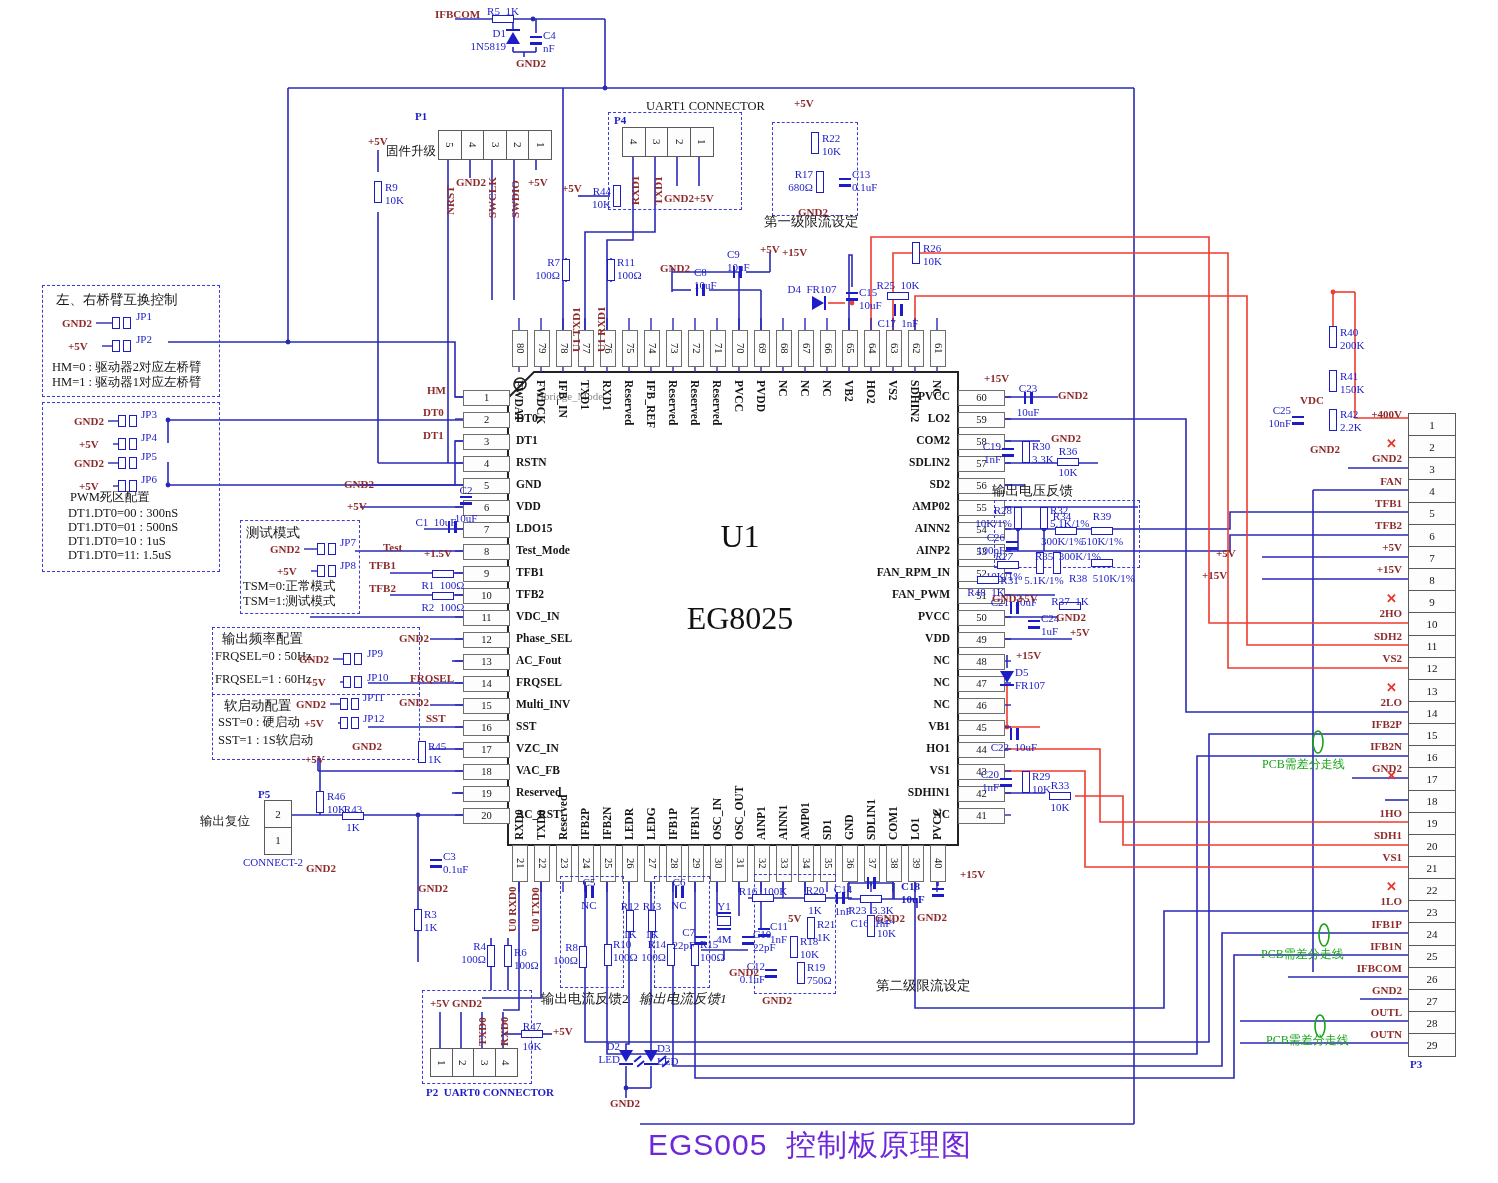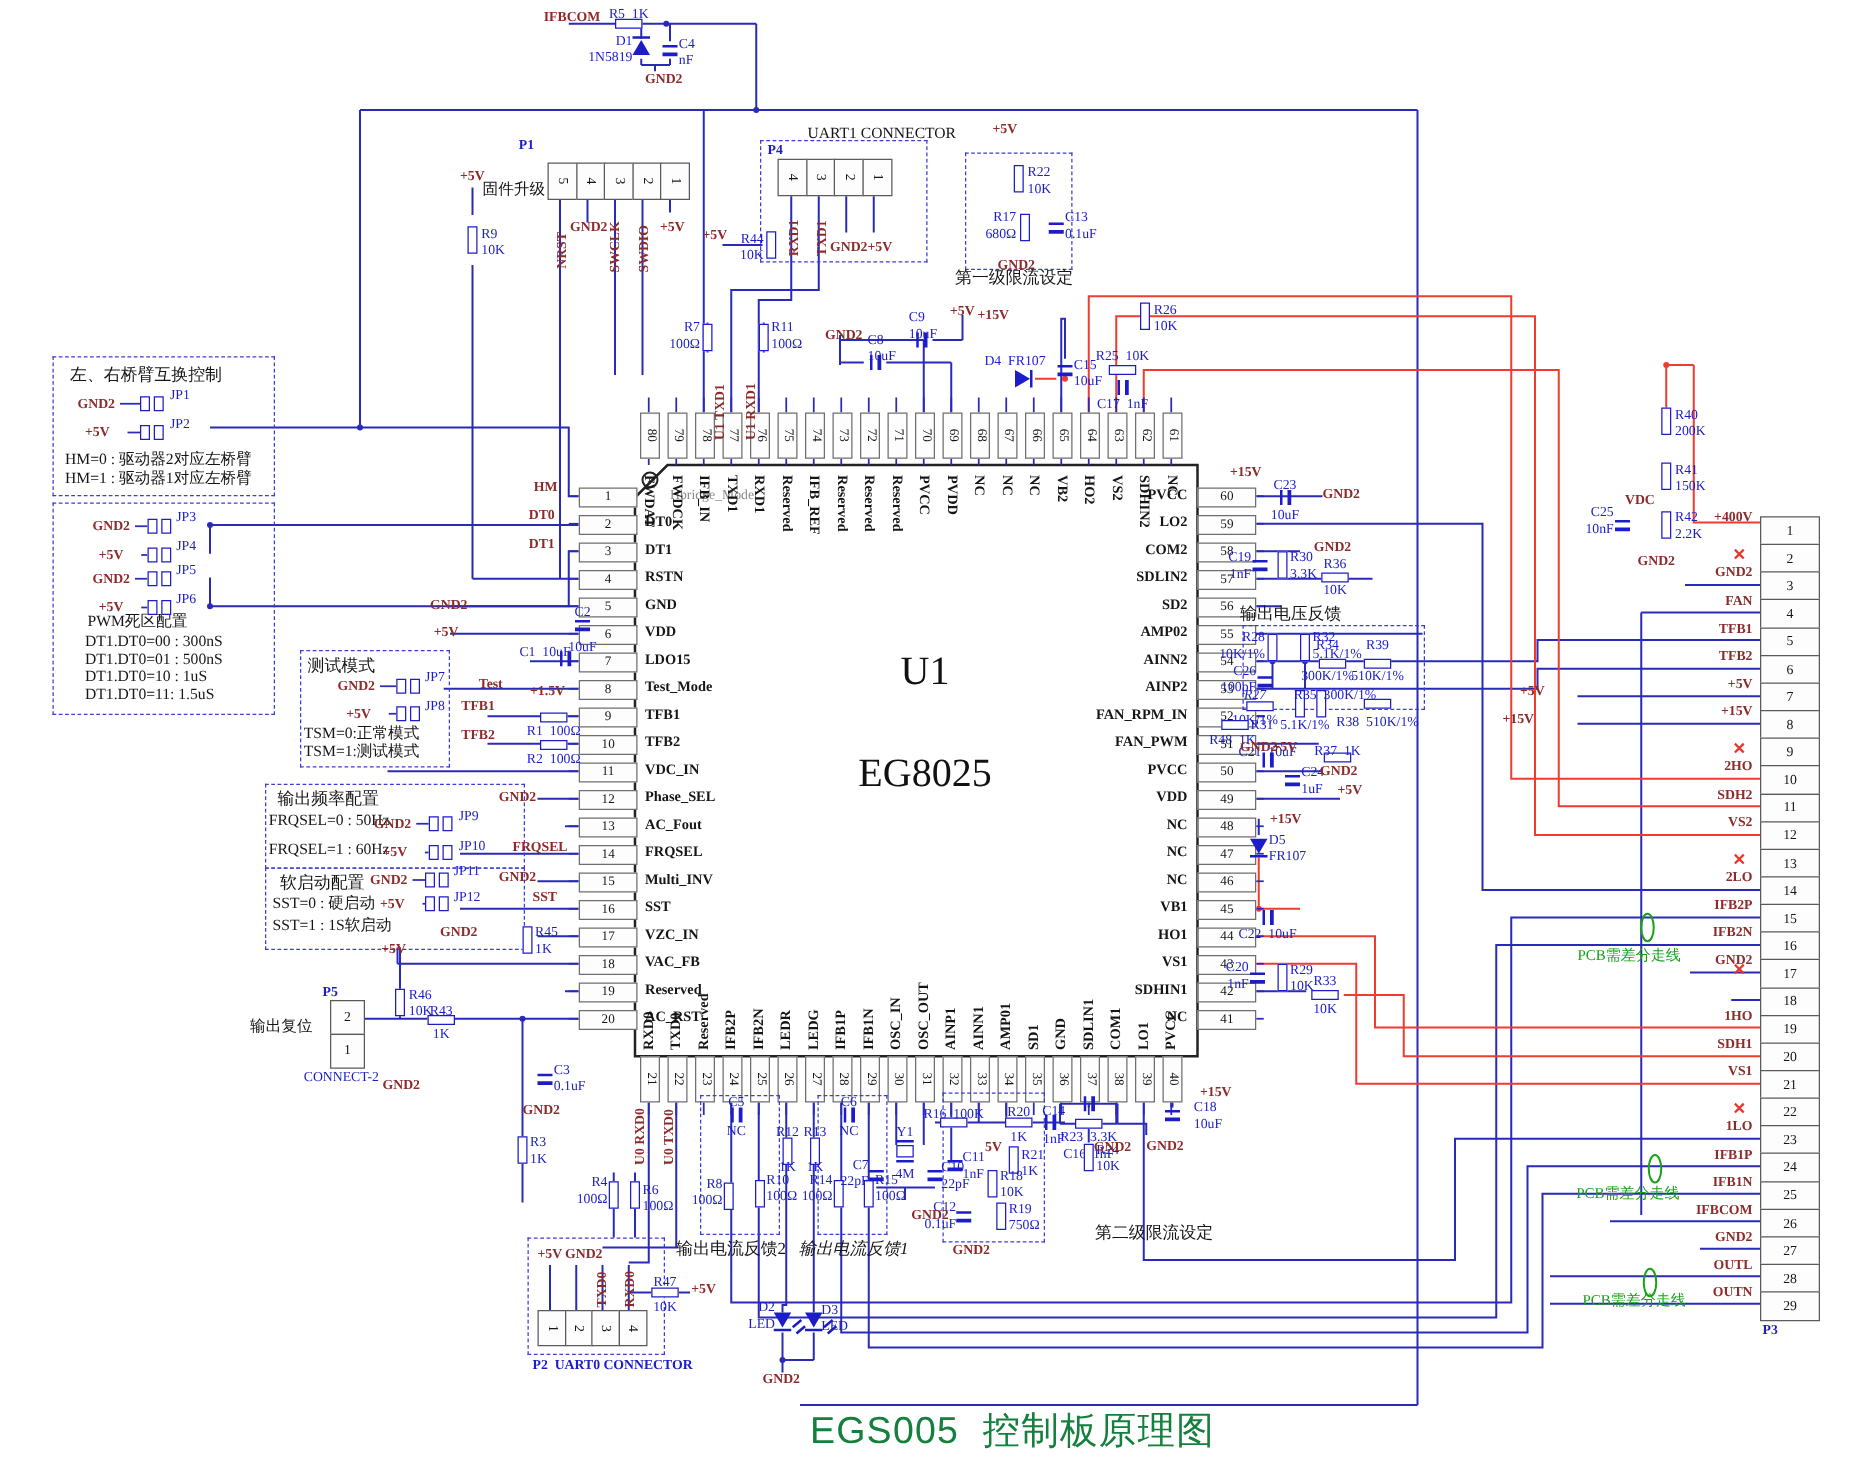--- a/index.html
+++ b/index.html
@@ -20,21 +20,21 @@
   .cell{position:absolute;border:1.6px solid #5a5a5a;background:#fdfdfd;
         display:flex;align-items:center;justify-content:center;color:#151515;font-size:11px}
   .vnum{writing-mode:vertical-rl}
   .dashed{position:absolute;border:1.6px dashed #3c3cd8}
   .res{position:absolute;border:1.6px solid #1c1cc8;background:#fff;box-sizing:border-box}
   .bar{position:absolute;background:#1c1cc8}
   .jpsq{position:absolute;width:8px;height:12px;border:1.6px solid #1c1cc8;background:#fff;box-sizing:border-box}
   .xt{position:absolute;border:1.6px solid #1c1cc8;background:#fff;box-sizing:border-box}
   .tri{position:absolute;width:0;height:0}
   .big{color:#111;font-size:32px;font-family:"Liberation Serif",serif}
-  .title{color:#15803d;font-size:30px;font-family:"Liberation Sans",sans-serif;letter-spacing:1px}
+  .title{color:#6d28d9;font-size:30px;font-family:"Liberation Sans",sans-serif;letter-spacing:1px}
   .cl{color:#1c1cc8;font-size:11px}
   .rght{text-align:right}
 </style>
 </head>
 <body>
 
 <div id="board">
     <svg width="1498" height="1183" style="position: absolute; left: 0px; top: 0px;">
       <polyline points="288,88 1134,88" fill="none" stroke="#2a2ab8" stroke-width="1.6"></polyline>
       <polyline points="1134,88 1134,1124" fill="none" stroke="#2a2ab8" stroke-width="1.6"></polyline>
@@ -823,21 +823,21 @@
     <div class="t cl" style="left: 807px; top: 961px;"><div>R19</div><div>750Ω</div></div>
     <div class="bar" style="left: 866.5px; top: 877px; width: 2.5px; height: 12px;"></div>
     <div class="bar" style="left: 873px; top: 877px; width: 2.5px; height: 12px;"></div>
     <div class="t cl" style="left: 871px; top: 869px; transform: translateX(-50%); white-space: pre; margin-top: 48px;"><span>C16</span><span>  </span><span>1nF</span></div>
     <div class="res" style="left: 860px; top: 895px; width: 22px; height: 8px;"></div>
     <div class="t cl" style="left: 871px; top: 904px; transform: translateX(-50%); white-space: pre;"><span>R23</span><span>  </span><span>3.3K</span></div>
     <div class="res" style="left: 867px; top: 915px; width: 8px; height: 22px;"></div>
     <div class="t cl" style="left: 877px; top: 914px;"><div>R24</div><div>10K</div></div>
     <div class="bar" style="left: 932px; top: 887.5px; width: 12px; height: 2.5px;"></div>
     <div class="bar" style="left: 932px; top: 894px; width: 12px; height: 2.5px;"></div>
-    <div class="t cl" style="left: 955px; top: 880px;"><div>C18</div><div>10uF</div></div>
+    <div class="t cl" style="left: 901px; top: 880px; font-weight: bold;"><div>C18</div><div>10uF</div></div>
     <div class="tri" style="left: 619px; top: 1050px; border-left: 7px solid transparent; border-right: 7px solid transparent; border-top: 12px solid rgb(28, 28, 200);"></div>
     <div class="bar" style="left: 619px; top: 1063px; width: 14px; height: 2px;"></div>
     <div class="bar" style="left: 633px; top: 1058px; width: 9px; height: 1.6px; transform: rotate(-40deg);"></div>
     <div class="bar" style="left: 636px; top: 1063px; width: 9px; height: 1.6px; transform: rotate(-40deg);"></div>
     <div class="t cl" style="left: 620px; top: 1040px; transform: translateX(-100%); text-align: right;"><div>D2</div><div>LED</div></div>
     <div class="tri" style="left: 644px; top: 1050px; border-left: 7px solid transparent; border-right: 7px solid transparent; border-top: 12px solid rgb(28, 28, 200);"></div>
     <div class="bar" style="left: 644px; top: 1063px; width: 14px; height: 2px;"></div>
     <div class="bar" style="left: 658px; top: 1058px; width: 9px; height: 1.6px; transform: rotate(-40deg);"></div>
     <div class="bar" style="left: 661px; top: 1063px; width: 9px; height: 1.6px; transform: rotate(-40deg);"></div>
     <div class="t cl" style="left: 657px; top: 1042px;"><div>D3</div><div>LED</div></div>

